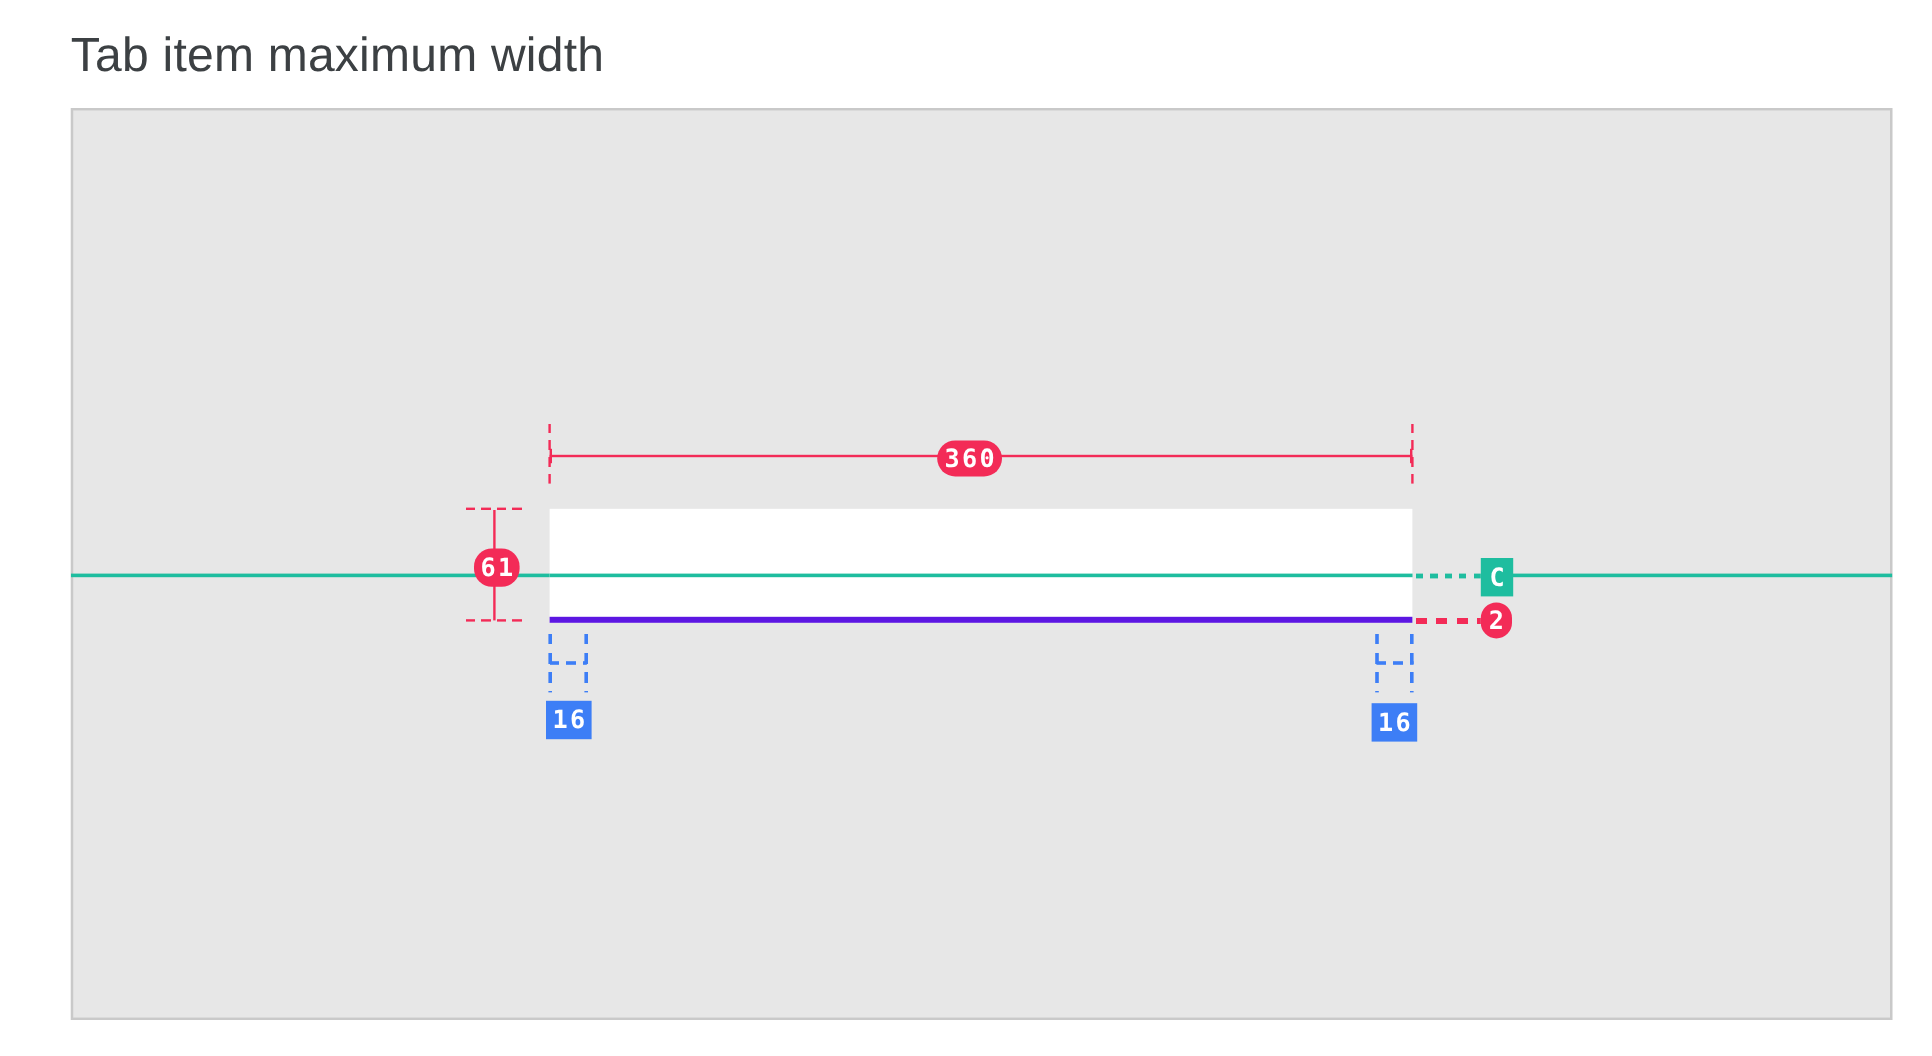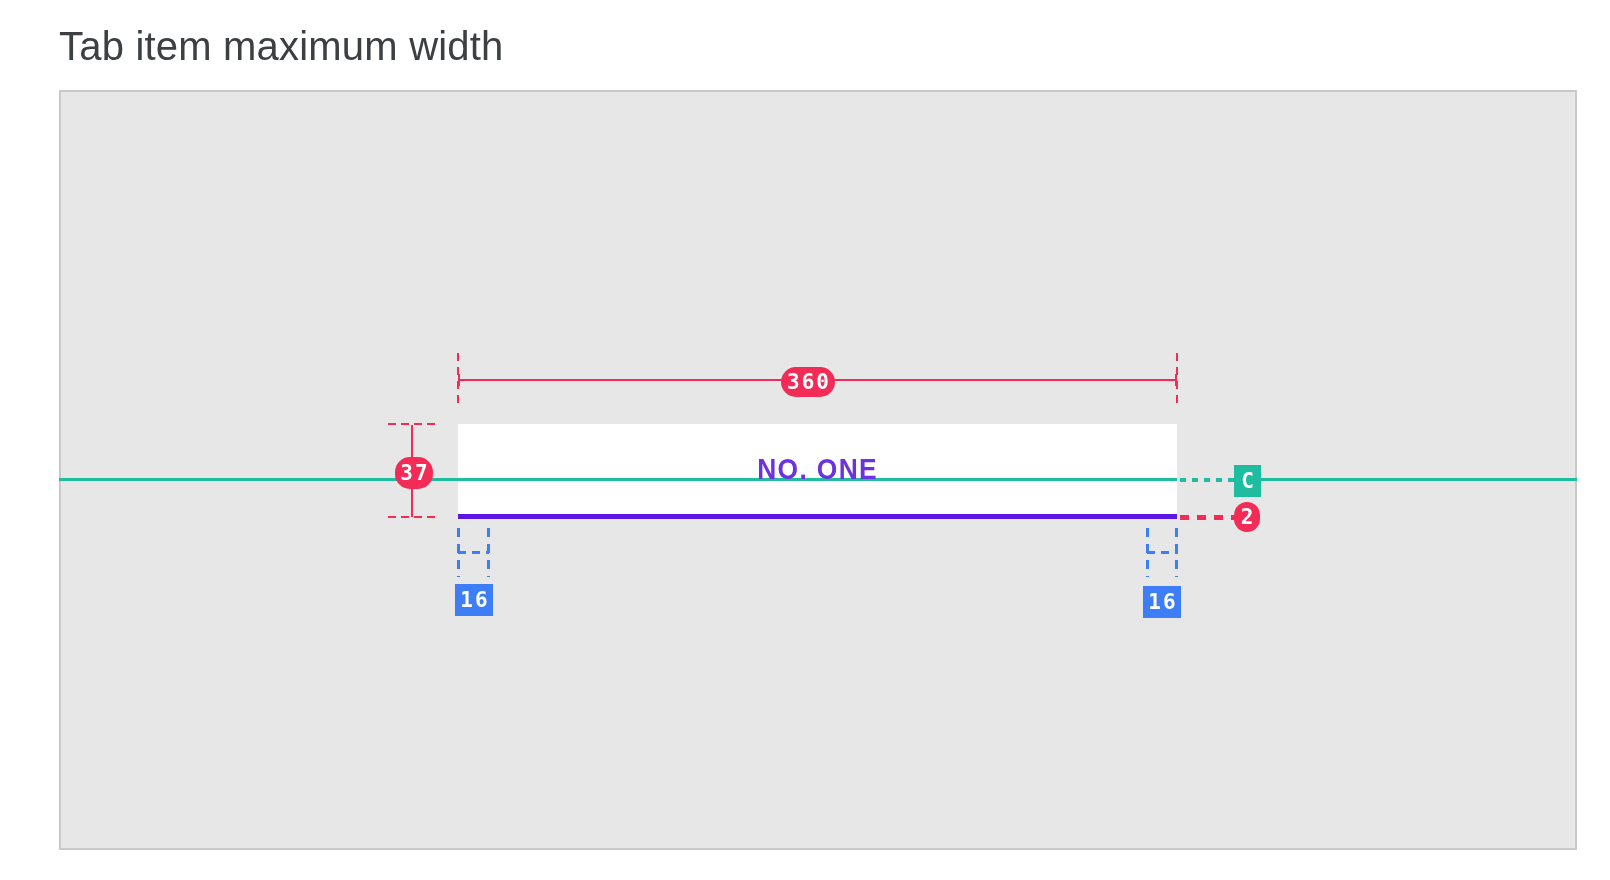--- a/index.html
+++ b/index.html
@@ -110,37 +110,34 @@
 
   <div class="spec-canvas">
 
     <div class="abs teal-line" style="left:0; top:388px; width:1118px; height:3px;"></div>
     <div class="abs teal-line" style="left:1198px; top:388px; width:320px; height:3px;"></div>
 
     <div class="abs tab-item"></div>
 
     <div class="abs teal-line" style="left:399px; top:388px; width:719px; height:3px;"></div>
 
-    <div class="abs tab-label-wrap">
-      <span class="tab-label">NO. ONE</span>
-    </div>
 
     <div class="abs purple-line" style="left:399px; top:424px; width:719px; height:5px;"></div>
 
     <div class="abs dash-v-red" style="left:398px; top:263px; width:2px; height:50px;"></div>
     <div class="abs dash-v-red" style="left:1117px; top:263px; width:2px; height:50px;"></div>
     <div class="abs red-line" style="left:399px; top:289px; width:719px; height:2px;"></div>
     <div class="abs red-line" style="left:399px; top:284px; width:2px; height:12px;"></div>
     <div class="abs red-line" style="left:1116px; top:284px; width:2px; height:12px;"></div>
     <div class="abs badge badge-red" style="left:722px; top:277px; width:54px; height:30px;">360</div>
 
     <div class="abs dash-h-red" style="left:329px; top:333px; width:52px; height:2px;"></div>
     <div class="abs dash-h-red" style="left:329px; top:426px; width:52px; height:2px;"></div>
     <div class="abs red-line" style="left:352px; top:335px; width:2px; height:92px;"></div>
-    <div class="abs badge badge-red" style="left:336px; top:367px; width:38px; height:32px;">37</div>
+    <div class="abs badge badge-red" style="left:336px; top:367px; width:38px; height:32px;">61</div>
 
     <div class="abs dash-v-blue" style="left:398px; top:438px; width:3px; height:49px;"></div>
     <div class="abs dash-v-blue" style="left:428px; top:438px; width:3px; height:49px;"></div>
     <div class="abs dash-h-blue" style="left:399px; top:461px; width:31px; height:3px;"></div>
     <div class="abs badge badge-blue" style="left:396px; top:494px; width:38px; height:32px;">16</div>
 
     <div class="abs dash-v-blue" style="left:1087px; top:438px; width:3px; height:49px;"></div>
     <div class="abs dash-v-blue" style="left:1116px; top:438px; width:3px; height:49px;"></div>
     <div class="abs dash-h-blue" style="left:1088px; top:461px; width:31px; height:3px;"></div>
     <div class="abs badge badge-blue" style="left:1084px; top:496px; width:38px; height:32px;">16</div>

